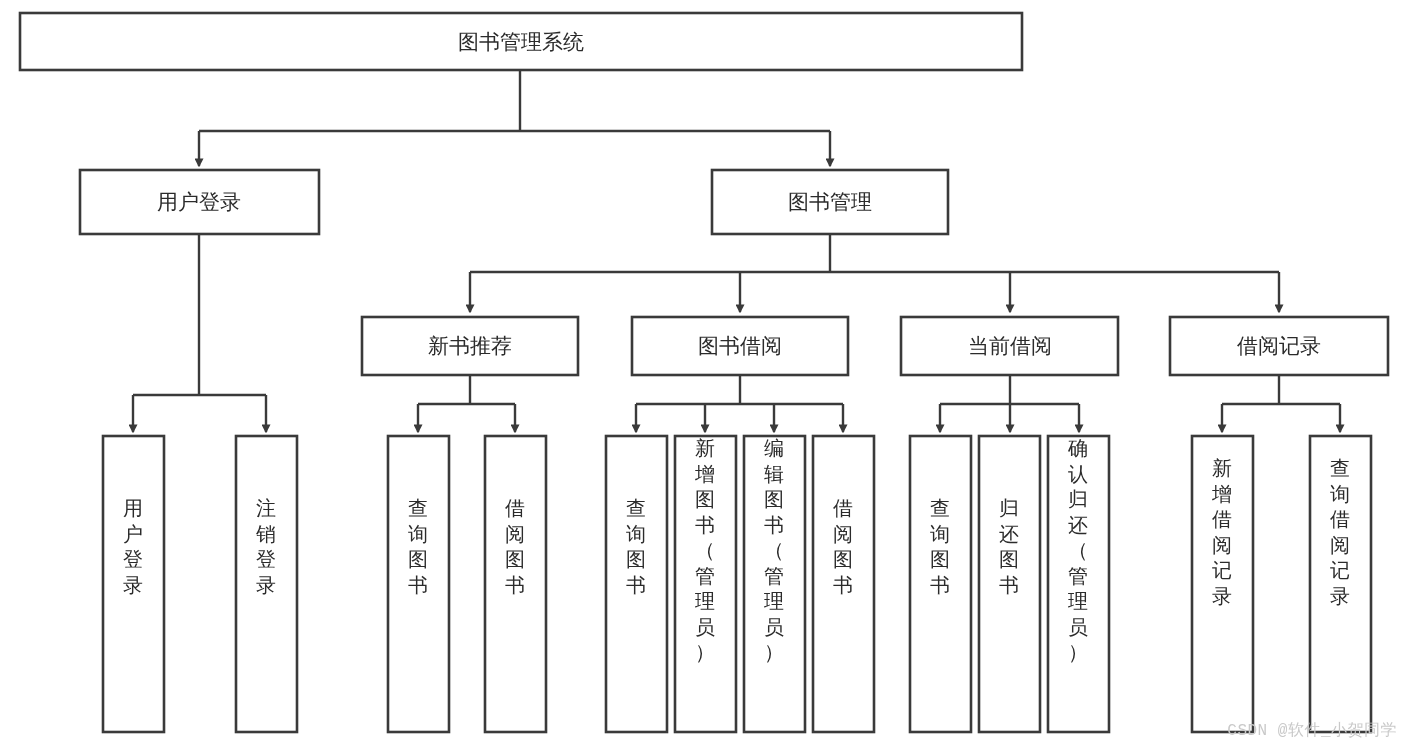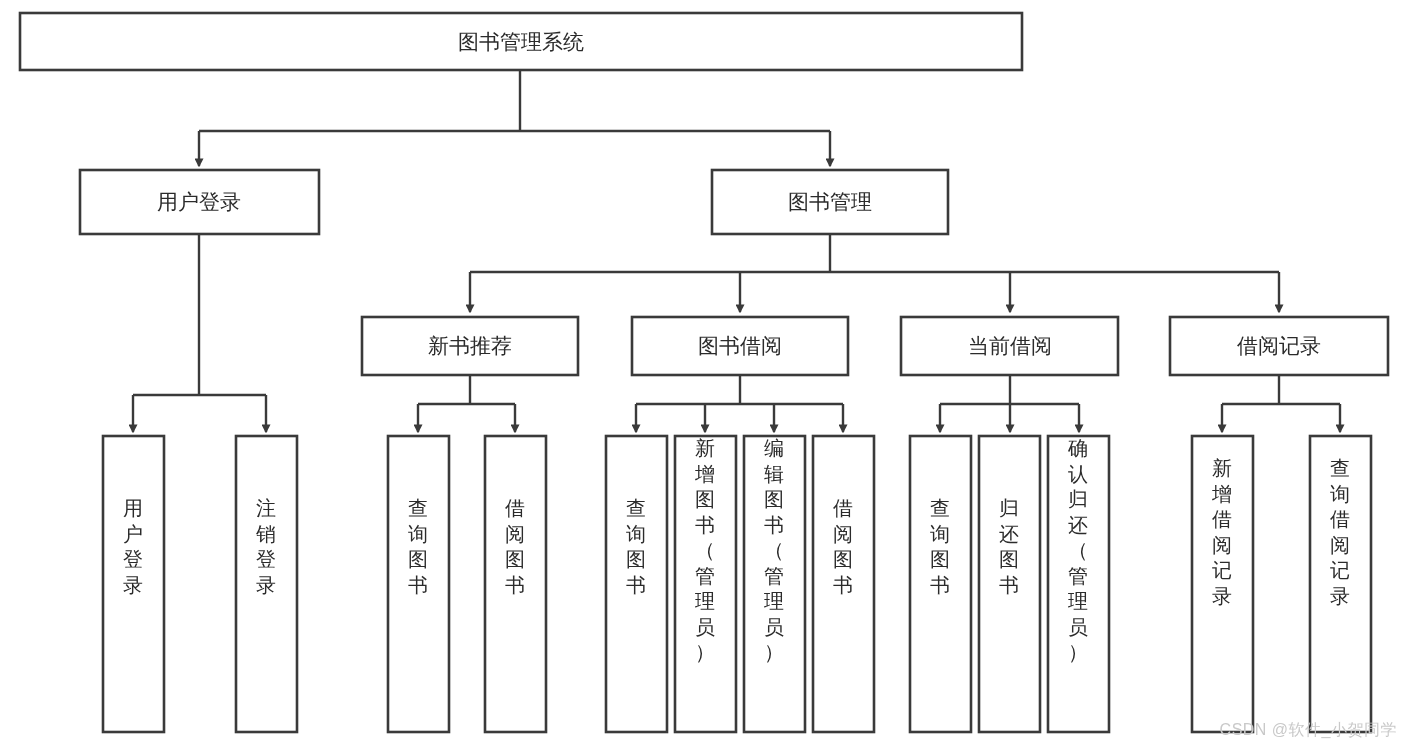--- a/index.html
+++ b/index.html
@@ -20,21 +20,21 @@
   }
   .node-label-vertical{
     fill:#2b2b2b;
     font-family:"DejaVu Sans","Liberation Sans",sans-serif;
     font-size:20px;
     text-anchor:middle;
   }
   .watermark{
     position:absolute;right:8px;bottom:6px;
     color:#c9c9c9;font-size:16px;letter-spacing:.5px;
-    font-family:Liberation Sans, sans-serif;
+    font-family:Liberation Mono, monospace;
     white-space:nowrap;user-select:none;
   }
 </style>
 </head>
 <body>
 
 <div id="diagram-root">
 
   <svg id="tree" viewBox="0 0 1405 747">
     <defs>

